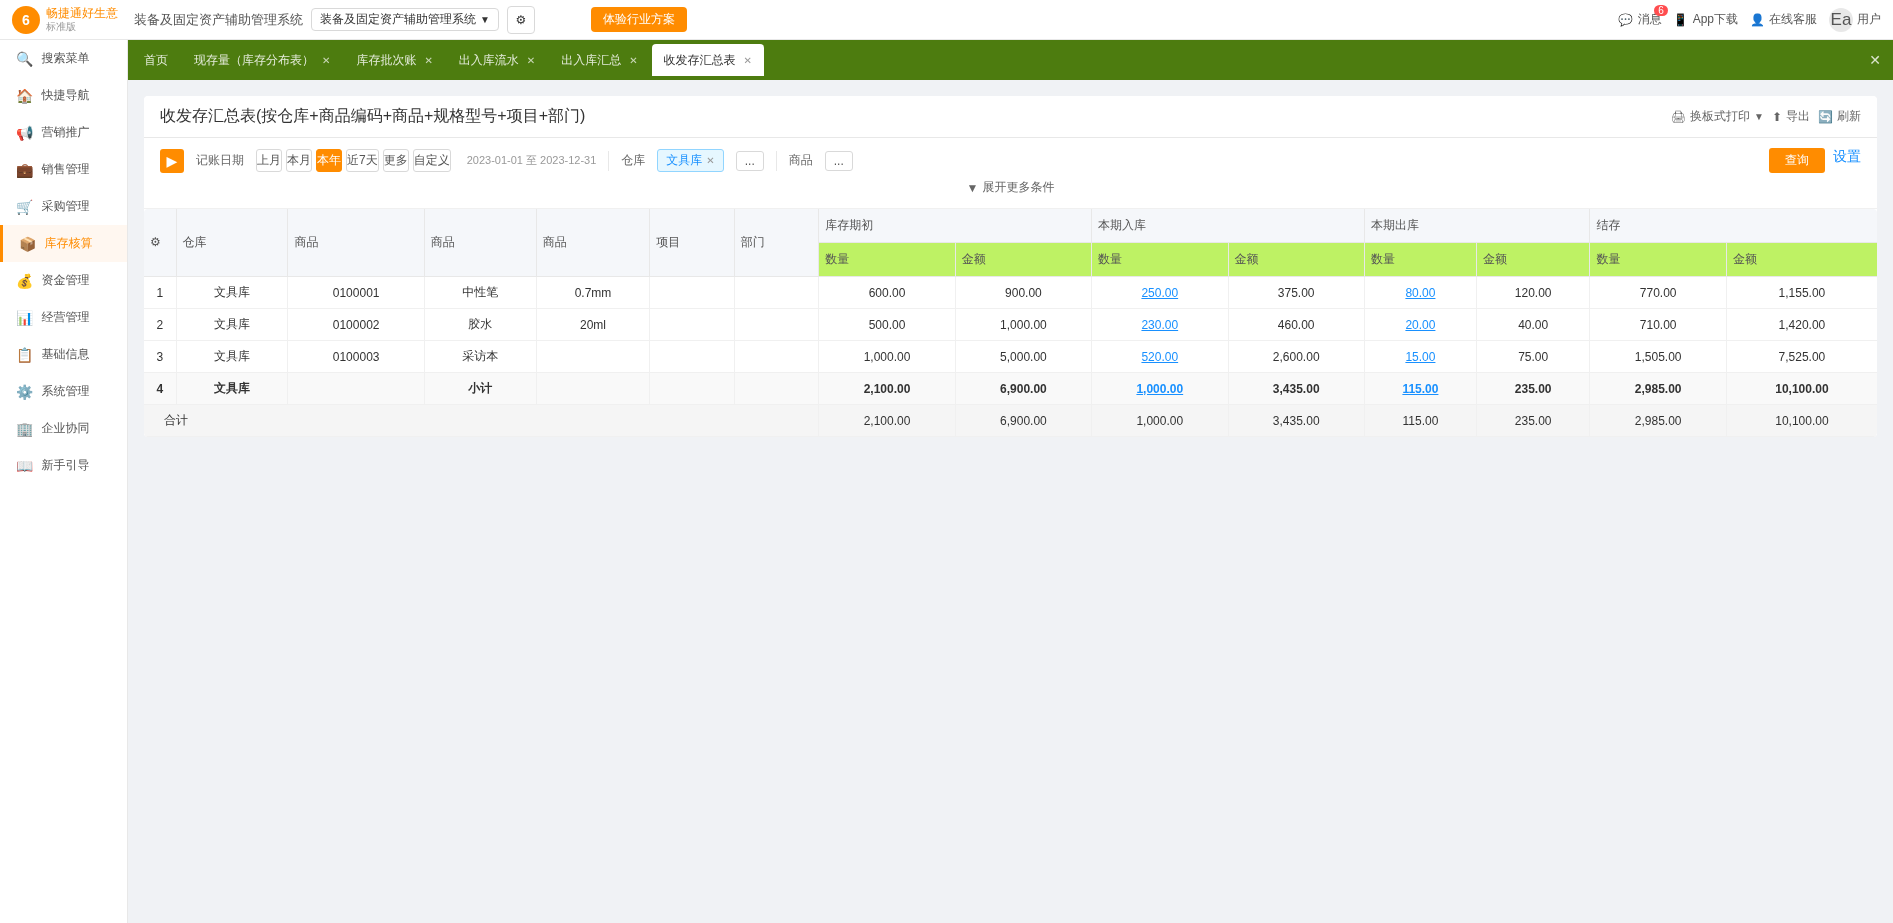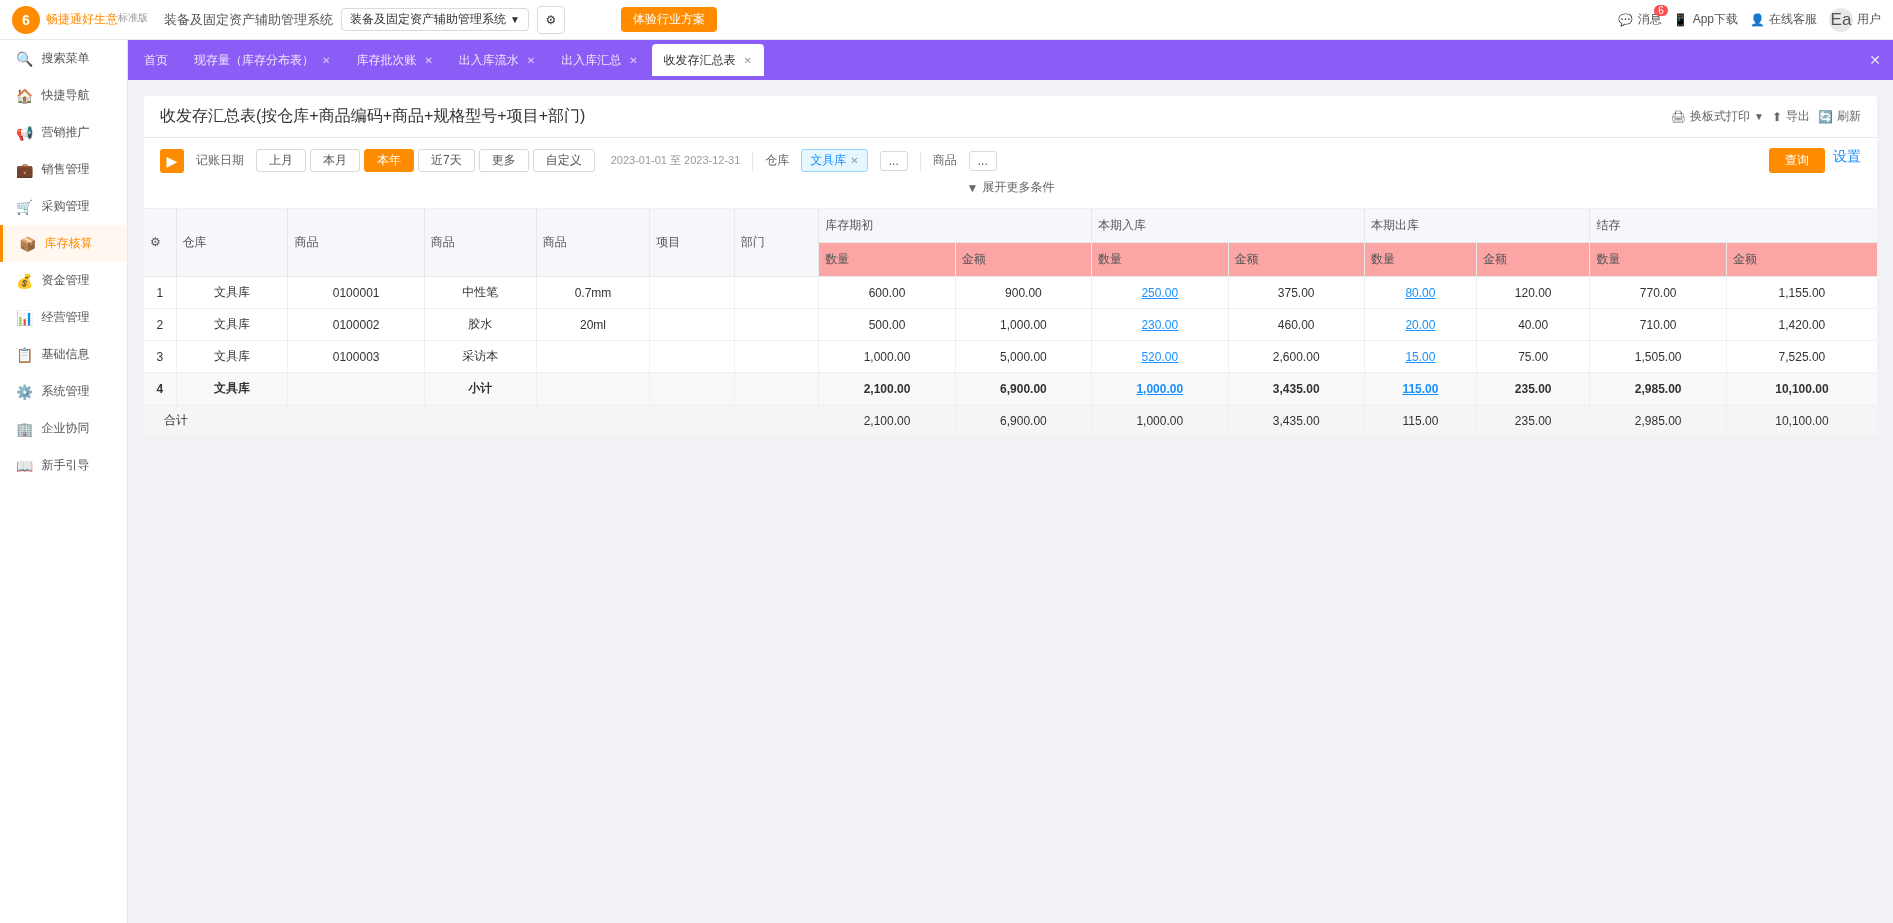--- a/index.html
+++ b/index.html
@@ -25,34 +25,34 @@
     
     .sidebar { width: 128px; background: #fff; border-right: 1px solid #e8e8e8; display: flex; flex-direction: column; }
     .sidebar-item { display: flex; align-items: center; gap: 8px; padding: 10px 16px; cursor: pointer; font-size: 12px; color: #555; }
     .sidebar-item.active { background: #fff7f0; color: #ff8c00; font-weight: 500; border-left: 3px solid #ff8c00; }
     .sidebar-icon { font-size: 14px; }
     
     
     .content-area { flex: 1; display: flex; flex-direction: column; overflow: hidden; }
     
     
-    .tab-bar { height: 40px; background: #8b5cf6; display: flex; align-items: center; padding: 0 4px; gap: 2px; position: relative; }
+    .tab-bar { height: 40px; background: #4d7c0f; display: flex; align-items: center; padding: 0 4px; gap: 2px; position: relative; }
     .tab-item { height: 32px; padding: 0 12px; border-radius: 4px 4px 0 0; display: flex; align-items: center; gap: 6px; cursor: pointer; font-size: 12px; color: rgba(255,255,255,0.85); white-space: nowrap; }
     .tab-item.active { background: #fff; color: #333; }
     .tab-close { font-size: 10px; color: rgba(255,255,255,0.7); cursor: pointer; margin-left: 2px; }
     .tab-item.active .tab-close { color: #999; }
     .tab-close-main { position: absolute; right: 12px; color: rgba(255,255,255,0.8); cursor: pointer; font-size: 14px; }
     
     
     .page-content { flex: 1; padding: 16px; background: #f0f2f5; overflow-y: auto; }
     .page-title { font-size: 16px; font-weight: 500; color: #333; margin-bottom: 0; }
     .filter-row { display: flex; align-items: center; gap: 12px; flex-wrap: wrap; }
     .filter-label { color: #666; font-size: 12px; white-space: nowrap; }
     .date-options { display: flex; gap: 4px; align-items: center; }
-    .date-btn { padding: 2px 12px; border: 1px solid #d9d9d9; border-radius: 3px; cursor: pointer; font-size: 12px; color: #555; background: #fff; }
+    .date-btn { padding: 2px 0; border: 1px solid #d9d9d9; border-radius: 3px; cursor: pointer; font-size: 12px; color: #555; background: #fff; }
     .date-btn.active { background: #ff8c00; color: #fff; border-color: #ff8c00; }
     .date-range { font-size: 11px; color: #999; margin-left: 4px; }
     .filter-divider { height: 20px; width: 1px; background: #e8e8e8; }
     .warehouse-tag { display: flex; align-items: center; gap: 4px; background: #e6f7ff; border: 1px solid #91d5ff; border-radius: 3px; padding: 2px 8px; font-size: 12px; color: #1890ff; }
     .tag-close { cursor: pointer; color: #999; font-size: 10px; }
     .ellipsis-btn { padding: 2px 8px; border: 1px solid #d9d9d9; border-radius: 3px; cursor: pointer; font-size: 12px; color: #555; background: #fff; }
     .goods-label { color: #666; font-size: 12px; }
     .action-btns { margin-left: auto; display: flex; gap: 8px; }
     .query-btn { background: #ff8c00; color: #fff; border: none; border-radius: 3px; padding: 4px 16px; font-size: 12px; cursor: pointer; }
     .settings-link { color: #1890ff; font-size: 14px; cursor: pointer; }
@@ -60,21 +60,21 @@
     
     
     .table-container { background: #fff; border-radius: 4px; overflow: hidden; }
     
     table { width: 100%; border-collapse: collapse; font-size: 12px; }
     thead tr { background: #f5f7fa; }
     th { padding: 8px 6px; text-align: left; border-bottom: 1px solid #e8e8e8; border-right: 1px solid #e8e8e8; font-weight: 500; color: #555; white-space: nowrap; font-size: 12px; font-family: Liberation Serif, serif; }
     th:last-child { border-right: none; }
     td { padding: 7px 6px; text-align: center; border-bottom: 1px solid #f0f0f0; border-right: 1px solid #f0f0f0; color: #333; font-size: 12px; }
     td:last-child { border-right: none; }
-    .th-sub { background: #fca5a5; font-weight: normal; }
+    .th-sub { background: #bef264; font-weight: normal; }
     
     .underline-val { text-decoration: underline; color: #1890ff; cursor: pointer; }
     .bold-row td { font-weight: bold; background: #f9f9f9; }
     
     
     .page-title-bar { display: flex; align-items: center; justify-content: space-between; background: #fff; padding: 10px 16px; border-radius: 4px 4px 0 0; border-bottom: 1px solid #e8e8e8; margin-bottom: 0; }
     .title-right-actions { display: flex; align-items: center; gap: 8px; }
     .action-link { display: flex; align-items: center; gap: 4px; color: #666; font-size: 12px; cursor: pointer; }
     
     .filter-wrapper { background: #fff; padding: 10px 16px; border-bottom: 1px solid #f0f0f0; margin-bottom: 0; }
@@ -86,21 +86,21 @@
   </style>
 </head>
 <body>
 
 <div class="app-container">
 
   <div class="top-bar">
     <div class="top-bar-left">
       <div class="logo-area">
         <div class="logo-icon">6</div>
-        <div style="display:flex;line-height:1.2;">
+        <div style="display:flex;flex-direction:column;line-height:1.2;">
           <span style="font-size:12px;font-weight:500;color:#ff8c00;">畅捷通好生意</span>
           <span style="font-size:10px;color:#999;">标准版</span>
         </div>
       </div>
       <span style="font-size:13px;color:#555;margin-left:8px;">装备及固定资产辅助管理系统</span>
       <div class="header-selector">
         <span>装备及固定资产辅助管理系统</span>
         <span style="font-size:10px;">▼</span>
       </div>
       <div class="settings-btn">

